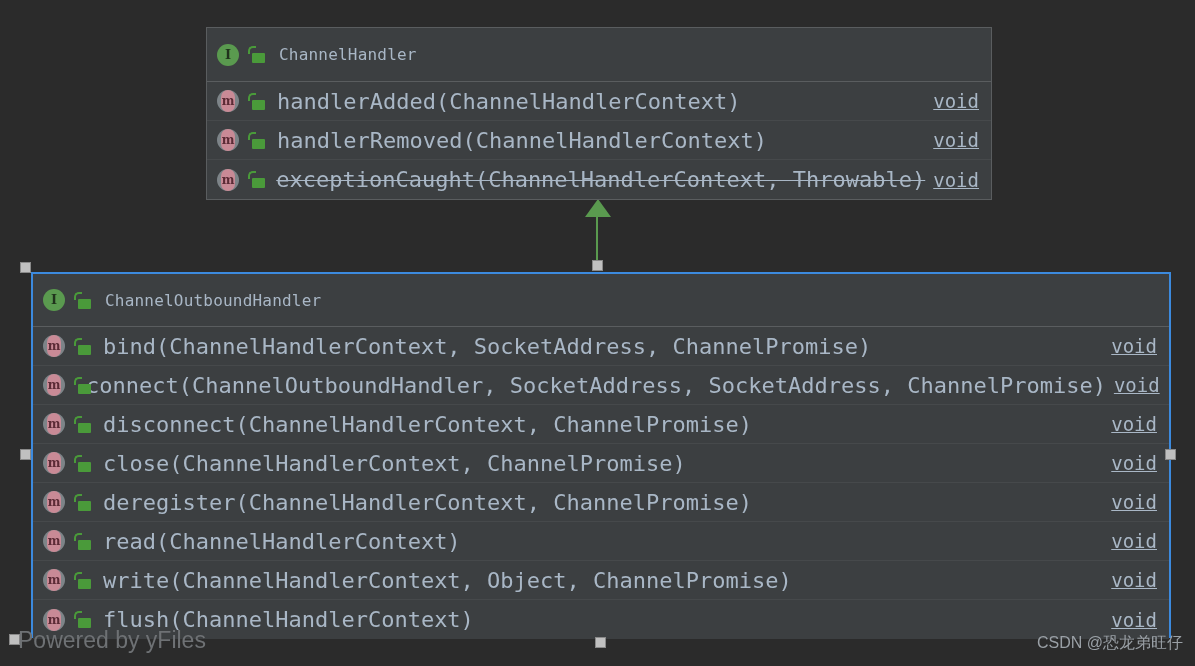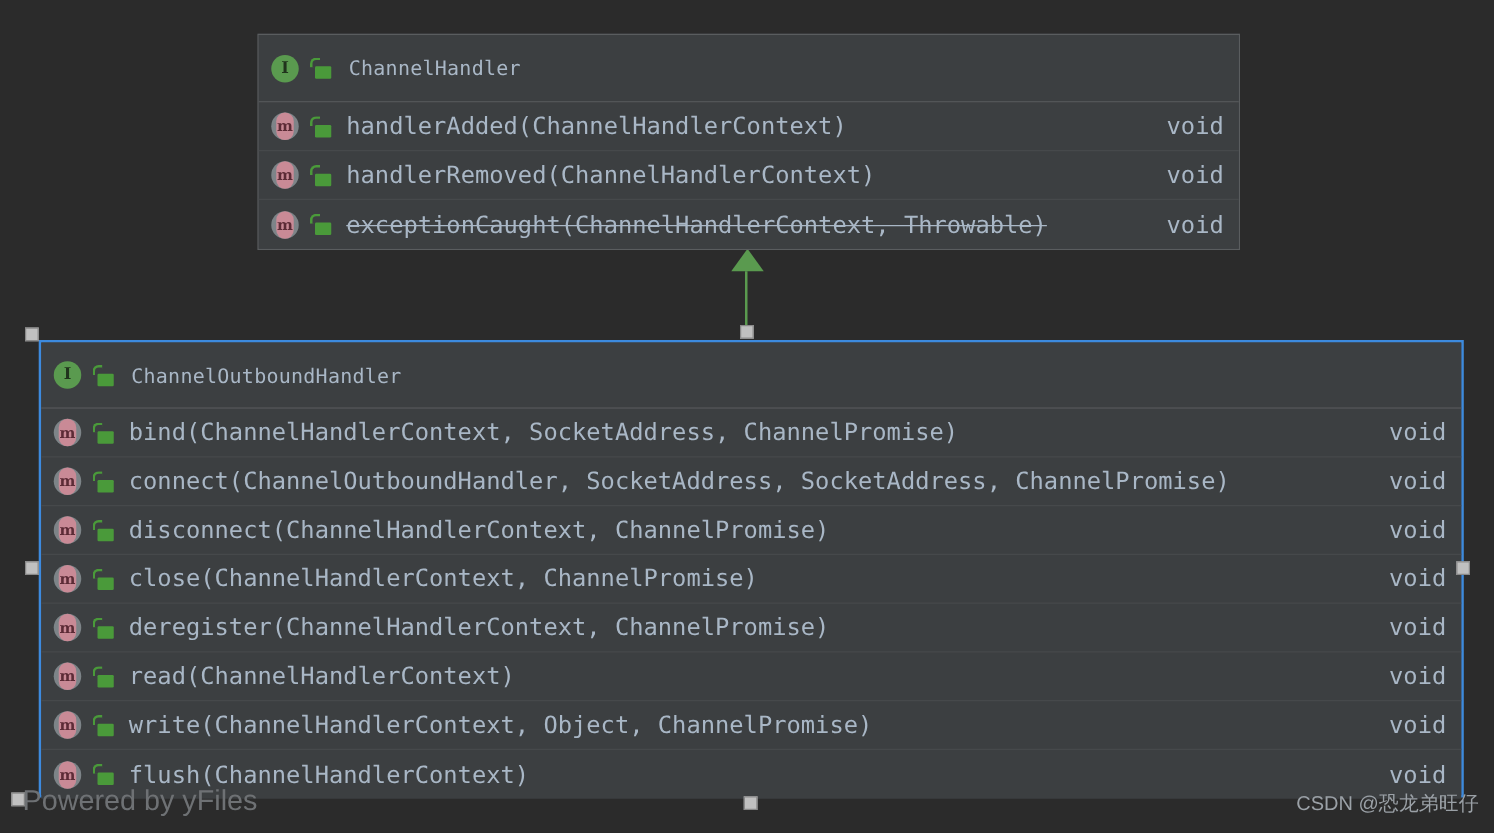--- a/index.html
+++ b/index.html
@@ -51,35 +51,36 @@
     display: flex;
     align-items: center;
     height: 39px;
     padding-left: 10px;
     padding-right: 12px;
     border-bottom: 1px solid #46494b;
   }
   .uml-row:last-child { border-bottom: none; }
 
   .sig {
-    font-size: 19px;
+    font-size: 22px;
     color: #a9b7c6;
     margin-left: 12px;
     white-space: nowrap;
     flex: 0 0 auto;
   }
   .sig.struck { text-decoration: line-through; text-decoration-thickness: 1px; }
 
   .spacer { flex: 1 1 auto; min-width: 8px; }
 
   .ret {
     font-size: 19px;
     color: #a9b7c6;
     white-space: nowrap;
     flex: 0 0 auto;
+    text-decoration: underline;
   }
 
   
   .icon { display: inline-flex; align-items: center; justify-content: center; flex: 0 0 auto; }
 
   .ic-interface {
     width: 22px; height: 22px; border-radius: 50%;
     background: #5a9a4f;
     color: #20331c;
     font-family: "DejaVu Serif", serif;

